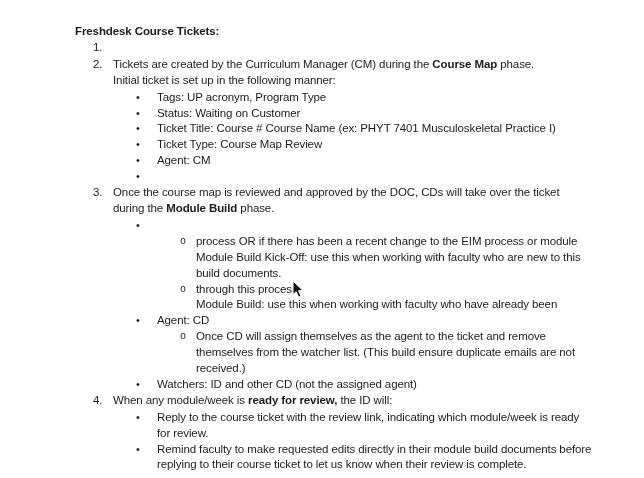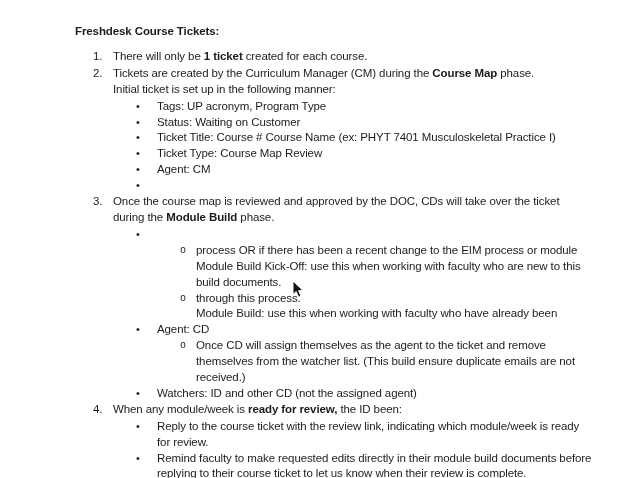--- a/index.html
+++ b/index.html
@@ -16,21 +16,21 @@
     color: #1c1c1c;
   }
   .content {
     position: absolute;
     left: 75px;
     top: 24px;
     right: 20px;
   }
   .row { display: flex; align-items: flex-start; }
   .row .marker { flex: 0 0 auto; }
-  .row.title { font-weight: bold; margin-bottom: 9px; }
+  .row.title { font-weight: bold; }
   .row.num { padding-left: 18px; margin-bottom: 1px; }
   .row.num .marker { width: 20px; }
   .row.bullet { padding-left: 61px; }
   .row.bullet .marker { width: 21px; font-size: 11px; }
   .row.circle { padding-left: 105px; }
   .row.circle .marker { width: 16px; font-family: "Liberation Mono", monospace; font-size: 10px; line-height: 15.9px; }
   .line { white-space: nowrap; }
   b { font-weight: bold; }
   .cursor {
     position: absolute;
@@ -46,23 +46,20 @@
 
 <div class="page">
   <div class="content">
       <div class="row title">
         <div class="text">
           <div class="line"><b>Freshdesk Course Tickets</b><span>:</span></div>
         </div>
       </div>
       <div class="row num">
         <span class="marker">1.</span>
-        <div class="text">
-          <div class="line"><span>There will only be </span><b>1 ticket</b><span> created for each course.</span></div>
-        </div>
       </div>
       <div class="row num">
         <span class="marker">2.</span>
         <div class="text">
           <div class="line"><span>Tickets are created by the Curriculum Manager (CM) during the </span><b>Course Map</b><span> phase.</span></div>
           <div class="line"><span>Initial ticket is set up in the following manner:</span></div>
         </div>
       </div>
       <div class="row bullet">
         <span class="marker">•</span>
@@ -138,21 +135,21 @@
       </div>
       <div class="row bullet">
         <span class="marker">•</span>
         <div class="text">
           <div class="line"><span>Watchers: ID and other CD (not the assigned agent)</span></div>
         </div>
       </div>
       <div class="row num">
         <span class="marker">4.</span>
         <div class="text">
-          <div class="line"><span>When any module/week is </span><b>ready for review,</b><span> the ID been:</span></div>
+          <div class="line"><span>When any module/week is </span><b>ready for review,</b><span> the ID will:</span></div>
         </div>
       </div>
       <div class="row bullet">
         <span class="marker">•</span>
         <div class="text">
           <div class="line"><span>Reply to the course ticket with the review link, indicating which module/week is ready</span></div>
           <div class="line"><span>for review.</span></div>
         </div>
       </div>
       <div class="row bullet">

